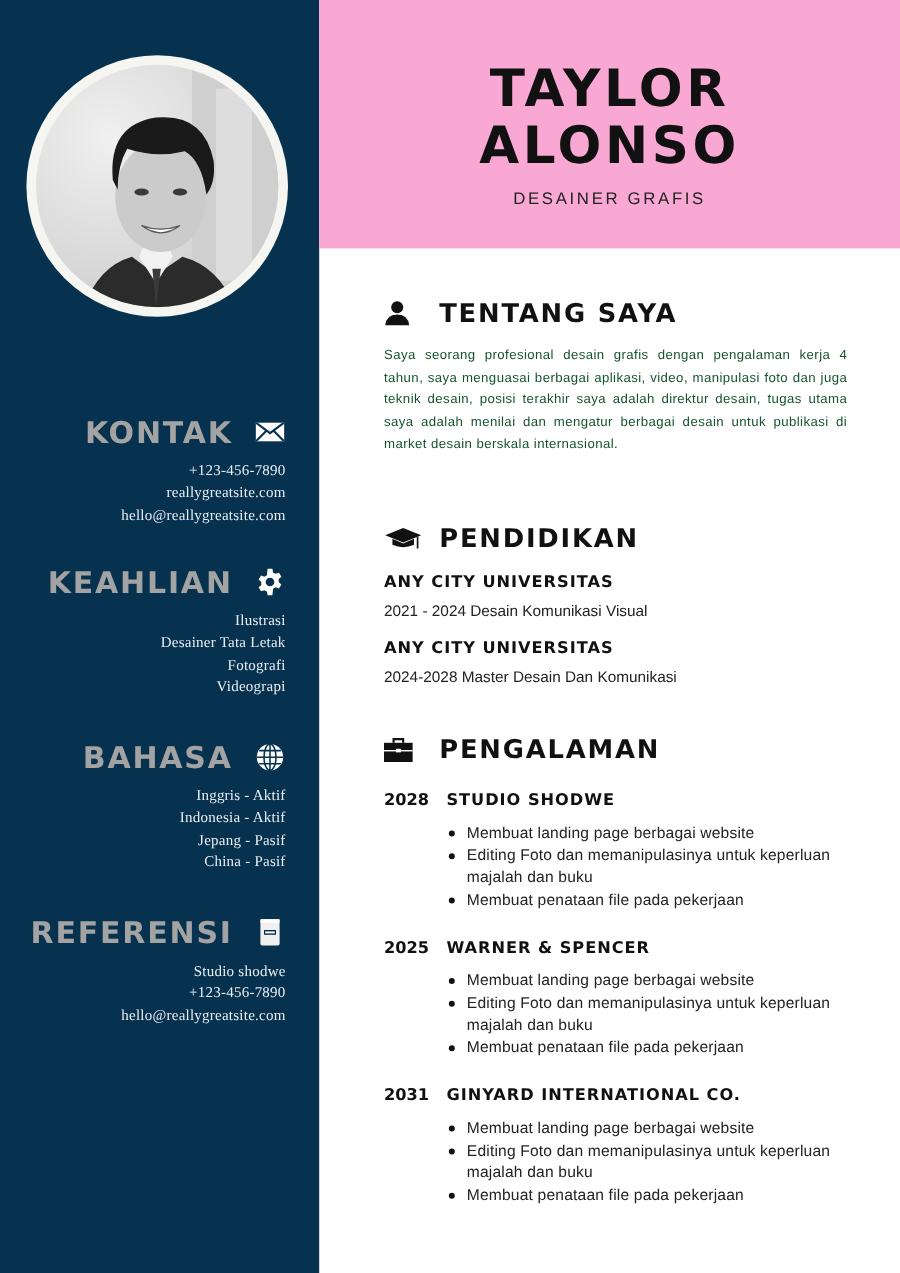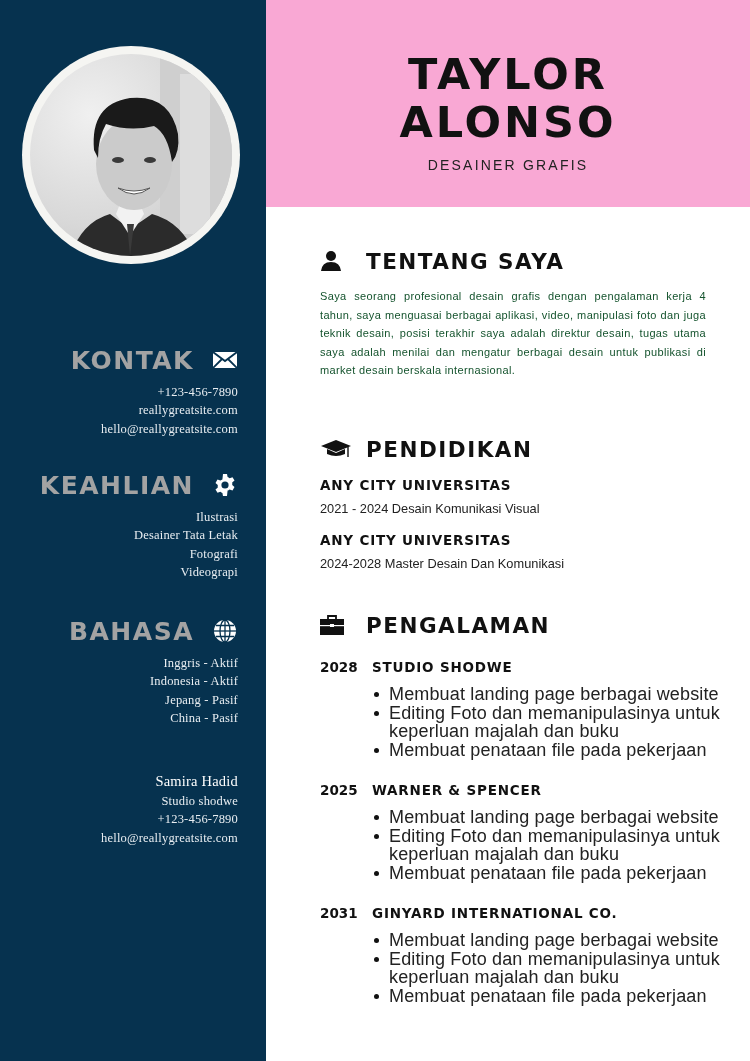--- a/index.html
+++ b/index.html
@@ -35,21 +35,21 @@
   .edu-item { margin-top: 10px; }
   .edu-item + .edu-item { margin-top: 12px; }
   .edu-school { font-family: "DejaVu Sans", sans-serif; font-weight: bold; font-size: 13.5px; letter-spacing: 0.8px; color: #111111; line-height: 20px; }
   .edu-detail { margin-top: 5px; font-size: 12.8px; color: #222222; line-height: 18px; }
 
   .job { position: absolute; left: 320px; width: 400px; }
   .job-head { display: flex; align-items: center; height: 20px; }
   .job-year { width: 52px; font-family: "DejaVu Sans", sans-serif; font-weight: bold; font-size: 13.5px; color: #111111; }
   .job-company { font-family: "DejaVu Sans", sans-serif; font-weight: bold; font-size: 13.5px; letter-spacing: 0.8px; color: #111111; }
   .job-list { margin-top: 8px; margin-left: 52px; list-style: none; }
-  .job-list li { position: relative; padding-left: 17px; font-size: 18px; line-height: 18.5px; color: #222222; letter-spacing: 0.15px; }
+  .job-list li { position: relative; padding-left: 17px; font-size: 13px; line-height: 18.5px; color: #222222; letter-spacing: 0.15px; }
   .job-list li::before { content: ""; position: absolute; left: 2px; top: 7px; width: 5px; height: 5px; border-radius: 50%; background: #111111; }
 </style>
 </head>
 <body>
 
 <aside class="sidebar">
   <div class="photo-ring">
     <div class="photo">
       <svg viewBox="0 0 202 202">
         <rect x="130" y="0" width="72" height="202" fill="#cfcfcf"></rect>
@@ -118,22 +118,32 @@
     </div>
     <div class="side-list">
       <div>Inggris - Aktif</div>
       <div>Indonesia - Aktif</div>
       <div>Jepang - Pasif</div>
       <div>China - Pasif</div>
     </div>
   </section>
 
   <section class="side-section" style="top:762px;">
-    <div class="side-list">
-      <div class="ref-name">Samira Hadid</div>
+    <div class="side-head">
+      <span class="title">REFERENSI</span>
+      <span class="icon">
+        <svg width="18" height="24" viewBox="0 0 18 24">
+            <rect x="1" y="1" width="16" height="22" rx="1.5" fill="#f0f0f0"></rect>
+            <rect x="1" y="1" width="16" height="3" fill="#ffffff"></rect>
+            <rect x="4" y="10" width="10" height="4" fill="#06324f"></rect>
+            <rect x="5" y="11.2" width="8" height="1.6" fill="#ffffff"></rect>
+          </svg>
+      </span>
+    </div>
+    <div class="side-list">
       <div>Studio shodwe</div>
       <div>+123-456-7890</div>
       <div>hello@reallygreatsite.com</div>
     </div>
   </section>
 </aside>
 
 <header class="header-band">
   <div class="name">
     <div>TAYLOR</div>

